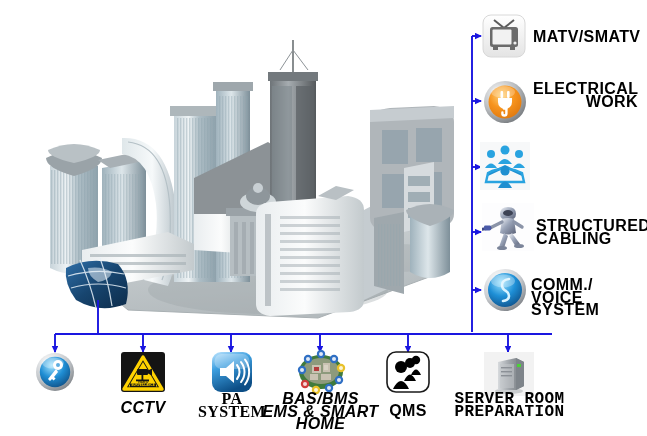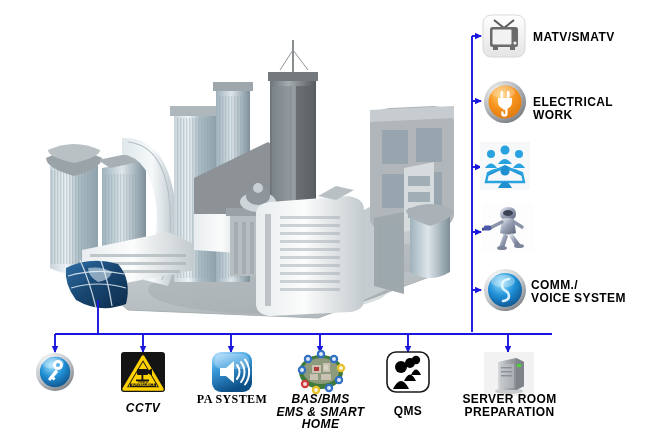--- a/index.html
+++ b/index.html
@@ -3,21 +3,21 @@
 <meta charset="utf-8">
 <style>
   html,body{margin:0;padding:0;background:#ffffff;}
   body{width:647px;height:436px;overflow:hidden;
        font-family:"Liberation Sans","DejaVu Sans",sans-serif;}
   #stage{position:relative;width:647px;height:436px;background:#fff;}
   svg.arrow{position:absolute;overflow:visible;}
 
   
   .lbl{position:absolute;color:#000;font-weight:bold;
-       font-size:12px;letter-spacing:.4px;line-height:12.5px;
+       font-size:16px;letter-spacing:.4px;line-height:12.5px;
        text-align:center;white-space:pre-line;
        font-family:"Liberation Sans","DejaVu Sans",sans-serif;}
   .lbl.left{text-align:left;}
 
   
   .ico{position:absolute;}
 
   
   #city{position:absolute;left:18px;top:18px;width:440px;height:310px;}
 </style>
@@ -250,21 +250,21 @@
       <path d="M8 22 a14 14 0 0 1 28 0 a14 14 0 0 1 -28 0" fill="none" stroke="#ffffff" stroke-width="0"></path>
       <g fill="#ffffff">
         <rect x="17.5" y="11" width="2.6" height="7" rx="1"></rect>
         <rect x="24" y="11" width="2.6" height="7" rx="1"></rect>
         <path d="M15 18 h14 v4 a7 7 0 0 1 -7 7 a7 7 0 0 1 -7 -7 Z"></path>
         <path d="M21 28.5 h2.4 v5 a2 2 0 0 1 -4 0 v-1" fill="none" stroke="#ffffff" stroke-width="2.4" stroke-linecap="round"></path>
       </g>
       <ellipse cx="20" cy="12" rx="12" ry="6" fill="#ffffff" opacity=".25"></ellipse>
     </svg>
   </div>
-  <div class="lbl left" style="left:533px;top:96px;width:105px;">ELECTRICAL
+  <div class="lbl left" style="left:533px;top:83px;width:105px;text-align:right;">ELECTRICAL
 WORK</div>
 
   <div class="ico" style="left:480px;top:142px;width:50px;height:48px;">
     <svg width="50" height="48" viewBox="0 0 50 48">
       <rect x="0" y="0" width="50" height="48" fill="#f7f8f9"></rect>
       <g fill="#29a3e0">
         <circle cx="11" cy="12" r="4"></circle>
           <circle cx="25" cy="8" r="4.5"></circle>
           <circle cx="39" cy="12" r="4"></circle>
         <path d="M5 26 q6 -9 12 0 Z"></path>
@@ -299,20 +299,22 @@
 
       <path d="M8 25 Q0 26 -2 27" stroke="#3f4a86" stroke-width="3" fill="none" stroke-linecap="round"></path>
       <rect x="2" y="22.5" width="7" height="5" rx="1.4" fill="#4a5aa8"></rect>
 
       <path d="M22 30 L17 44 L22 45 L26 33 Z" fill="url(#chrome)"></path>
       <path d="M30 30 L38 41 L34 44 L27 33 Z" fill="url(#chrome)"></path>
       <ellipse cx="20" cy="45" rx="5" ry="2" fill="#7b8499"></ellipse>
       <ellipse cx="37" cy="43" rx="5" ry="2" fill="#7b8499"></ellipse>
     </svg>
   </div>
+  <div class="lbl left" style="left:536px;top:220px;width:108px;">STRUCTURED
+CABLING</div>
 
   <div class="ico" style="left:483px;top:268px;width:44px;height:44px;">
     <svg width="44" height="44" viewBox="0 0 44 44">
       <defs>
         <radialGradient id="phbez" cx=".35" cy=".25" r=".85">
           <stop offset="0%" stop-color="#ffffff"></stop>
             <stop offset="60%" stop-color="#c9ccd0"></stop>
           <stop offset="100%" stop-color="#70757a"></stop>
         </radialGradient>
         <radialGradient id="phblue" cx=".4" cy=".28" r=".9">
@@ -468,16 +470,16 @@
       <path d="M32 6 L40 10 L40 34 L32 38 Z" fill="#7e848a"></path>
       <rect x="16" y="12" width="14" height="24" fill="#c3c7cb" opacity=".55"></rect>
       <rect x="33" y="12" width="4" height="3" fill="#4cd137"></rect>
       <g fill="#8b9096">
         <rect x="17" y="15" width="11" height="1.4"></rect>
           <rect x="17" y="19" width="11" height="1.4"></rect>
         <rect x="17" y="23" width="11" height="1.4"></rect>
       </g>
     </svg>
   </div>
-  <div class="lbl" style="left:452px;top:393px;width:115px;">SERVER ROOM
+  <div class="lbl" style="left:452px;top:393px;width:115px;font-family:Liberation Mono, monospace;">SERVER ROOM
 PREPARATION</div>
 
 </div>
 
 </body></html>

